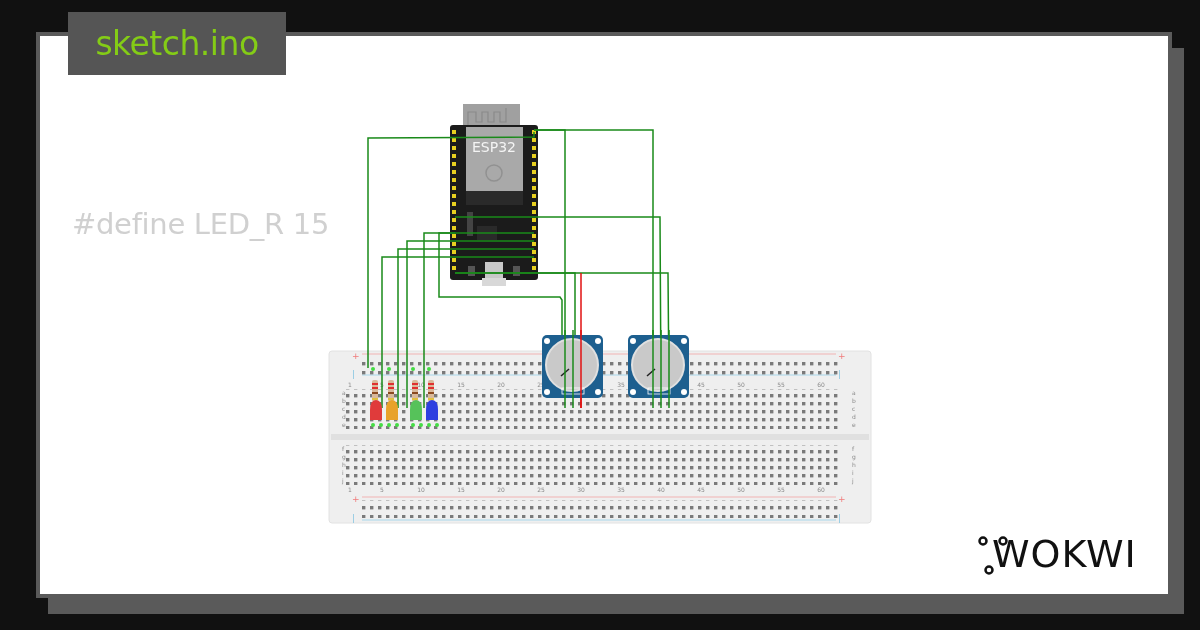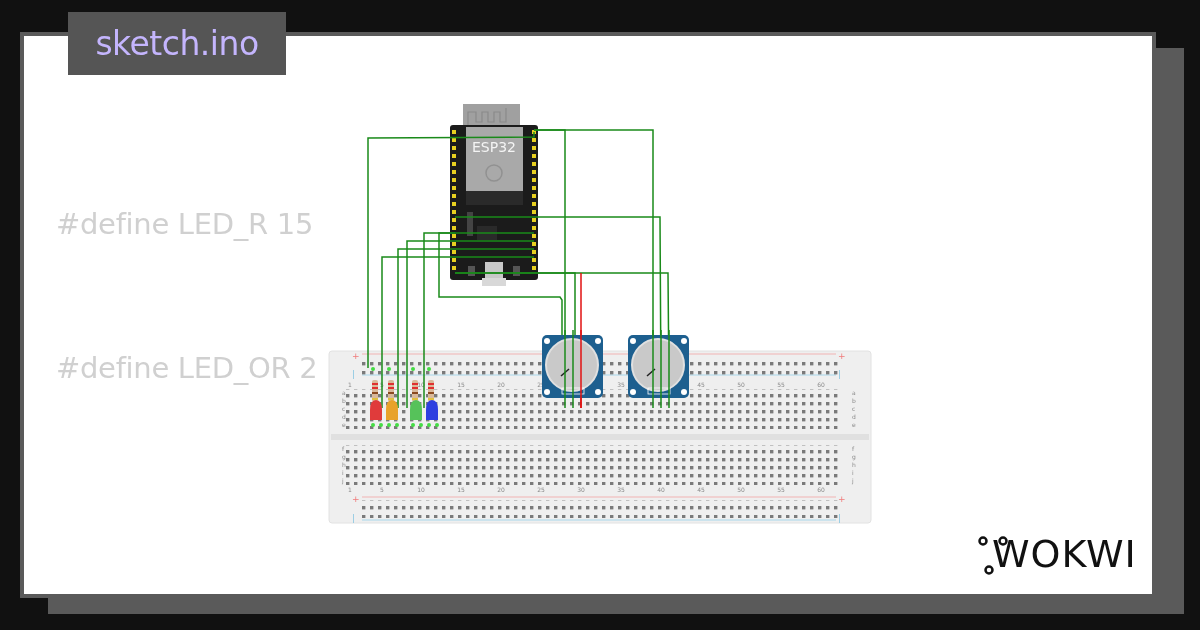--- a/index.html
+++ b/index.html
@@ -7,50 +7,49 @@
     width: 1200px; height: 630px; overflow: hidden;
     background: #111111;
     position: relative;
     font-family: "DejaVu Sans", "Liberation Sans", sans-serif;
   }
   .shadow {
     position: absolute; left: 48px; top: 48px; width: 1136px; height: 566px;
     background: #5a5a5a;
   }
   .panel {
-    position: absolute; left: 20px; top: 32px; width: 1128px; height: 558px;
+    position: absolute; left: 36px; top: 32px; width: 1128px; height: 558px;
     background: #ffffff; border: 4px solid #5a5a5a; overflow: hidden;
   }
   .code {
     position: absolute; left: 32px; top: 68px; margin: 0;
     font-family: "DejaVu Sans", sans-serif;
     font-size: 29px; line-height: 48px; color: #d0d0d0;
     white-space: pre; letter-spacing: -0.3px;
   }
   .code-line { display: block; height: 48px; }
   .filetab {
     position: absolute; left: 68px; top: 12px; height: 63px; width: 218px;
-    background: #555555; color: #c4b5fd;
+    background: #555555; color: #84cc16;
     font-family: "DejaVu Sans", sans-serif; font-size: 33px;
     display: flex; align-items: center; justify-content: center;
     letter-spacing: -0.5px; z-index: 5;
   }
   .circuit { position: absolute; left: 0; top: 0; z-index: 3; }
   .logo {
     position: absolute; left: 976px; top: 528px; z-index: 4;
   }
 </style>
 </head>
 <body>
 
 <div class="shadow"></div>
 <div class="panel">
   <div class="code">
     <span class="code-line">#define LED_R 15</span>
-    <span class="code-line">#define LED_OR 2</span>
     
     
     
     
     
     
     
     
   </div>
 </div>

